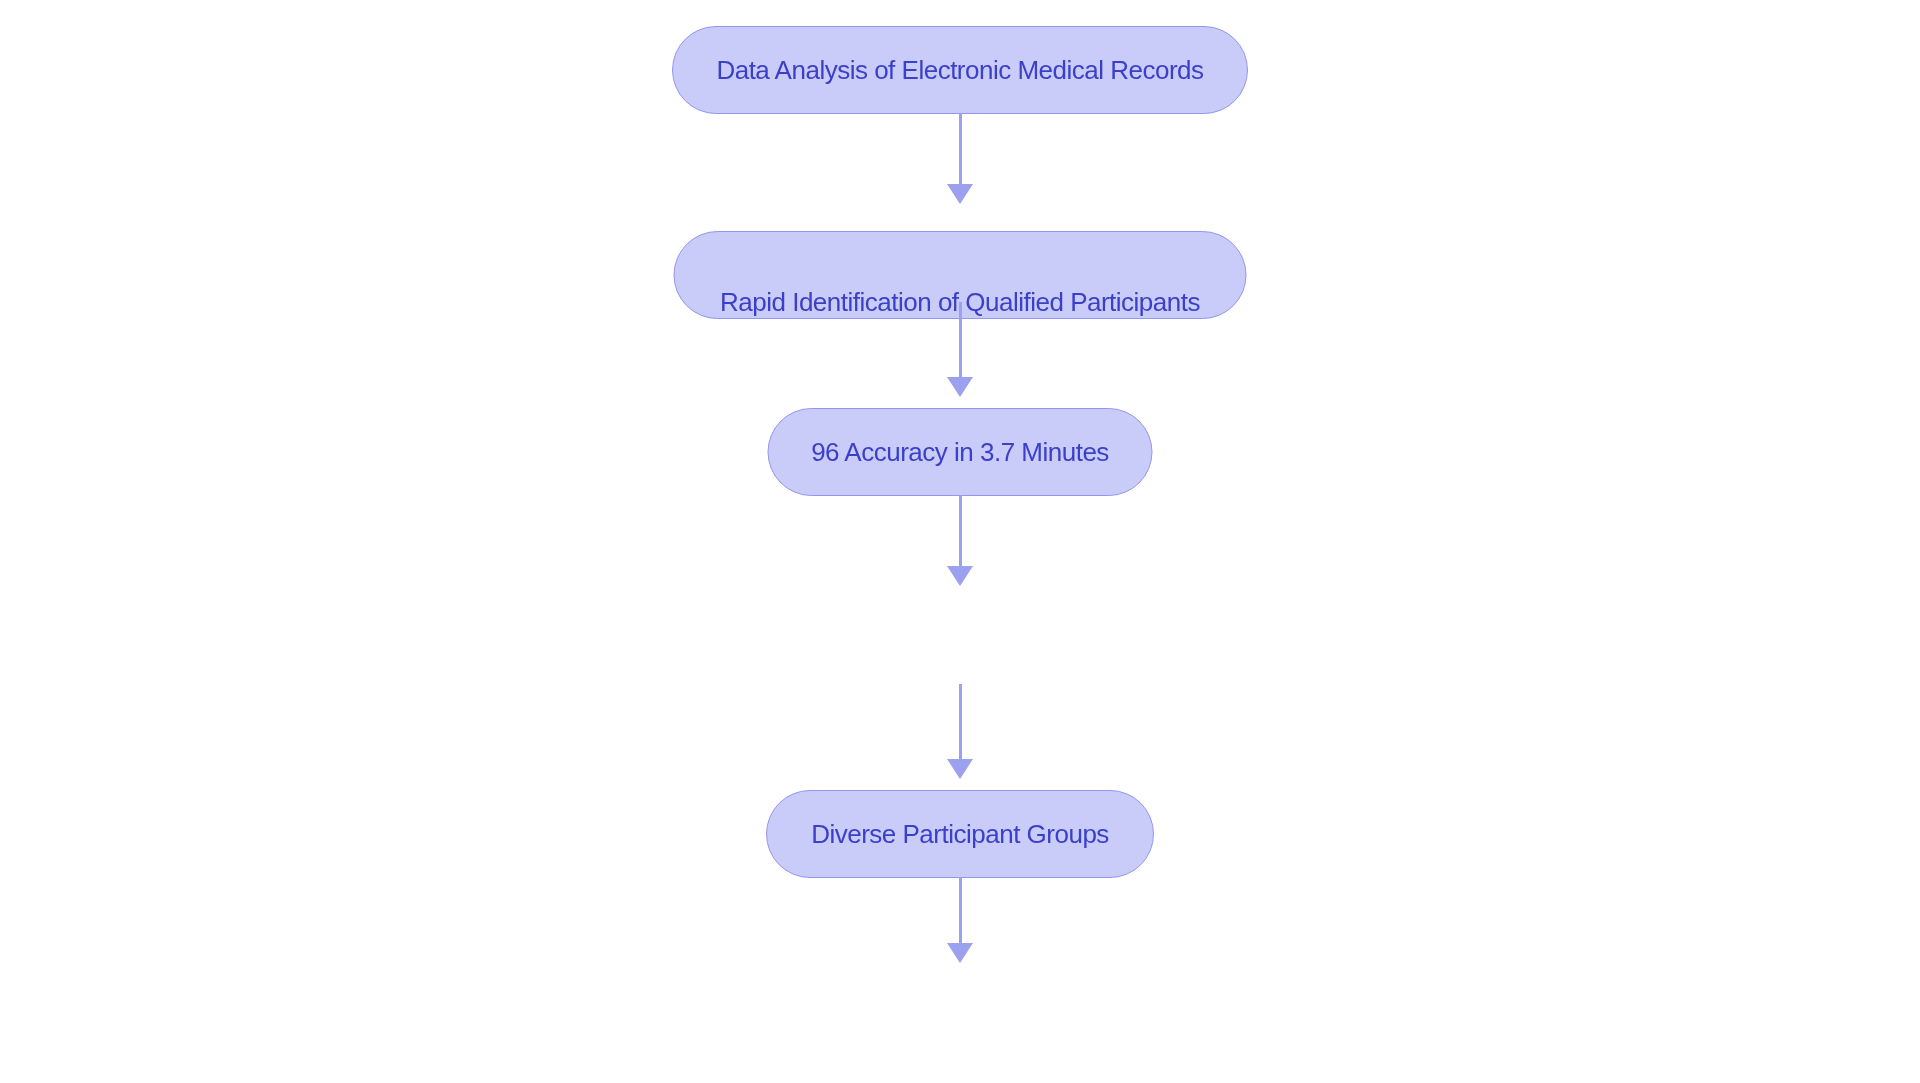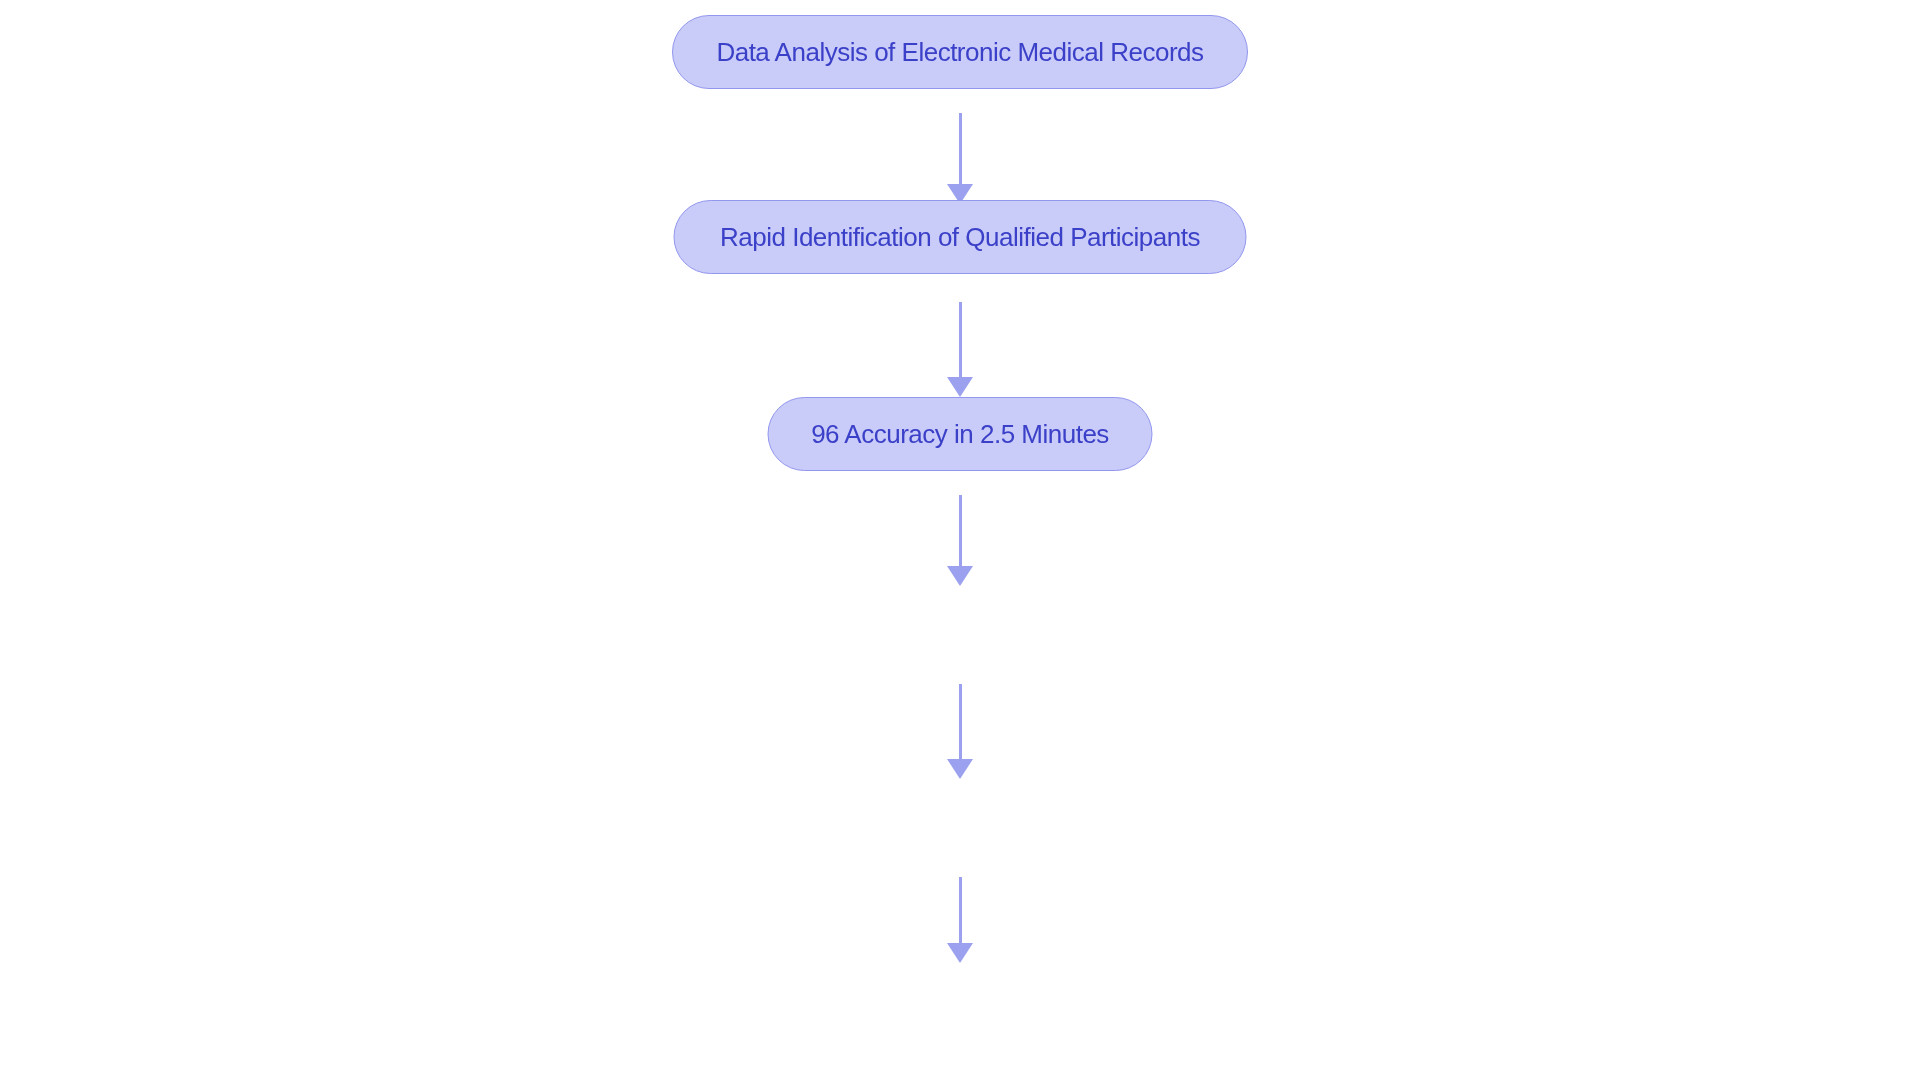--- a/index.html
+++ b/index.html
@@ -12,37 +12,38 @@
     position: relative;
     width: 1920px;
     height: 1083px;
     background: #ffffff;
     overflow: hidden;
   }
   .node {
     position: absolute;
     left: 50%;
     transform: translateX(-50%);
-    height: 74px;
+    height: 88px;
     border-radius: 49px;
     background: var(--node-fill, #c9cbf8);
     border: 1.5px solid var(--node-border, #9297ee);
     box-sizing: border-box;
     display: flex;
     align-items: center;
     justify-content: center;
+    margin-top: 11px;
   }
   .node-label {
     color: var(--text-color, #3b40c8);
     font-size: 26px;
     letter-spacing: -0.5px;
     white-space: nowrap;
   }
   .n1 { top: 15px;  width: 576px; }
-  .n2 { top: 200px; width: 573px; }
+  .n2 { top: 220px; width: 573px; align-items: flex-end; }
   .n3 { top: 397px; width: 385px; }
   .n4 { top: 586px; width: 460px; }
   .n5 { top: 779px; width: 388px; }
   .n6 { top: 963px; width: 398px; }
   .arrow {
     position: absolute;
     left: 50%;
     transform: translateX(-50%);
     display: flex;
     flex-direction: column;
@@ -83,34 +84,37 @@
   <div class="node n2">
     <span class="node-label">Rapid Identification of Qualified Participants</span>
   </div>
 
   <div class="arrow a2">
     <div class="arrow-line"></div>
     <div class="arrow-head"></div>
   </div>
 
   <div class="node n3">
-    <span class="node-label">96 Accuracy in 2.5 Minutes</span>
+    <span class="node-label">96 Accuracy in 3.7 Minutes</span>
   </div>
 
   <div class="arrow a3">
     <div class="arrow-line"></div>
     <div class="arrow-head"></div>
   </div>
 
 
   <div class="arrow a4">
     <div class="arrow-line"></div>
     <div class="arrow-head"></div>
   </div>
 
+  <div class="node n5">
+    <span class="node-label">Diverse Participant Groups</span>
+  </div>
 
   <div class="arrow a5">
     <div class="arrow-line"></div>
     <div class="arrow-head"></div>
   </div>
 
 
 </div>
 
 </body></html>

